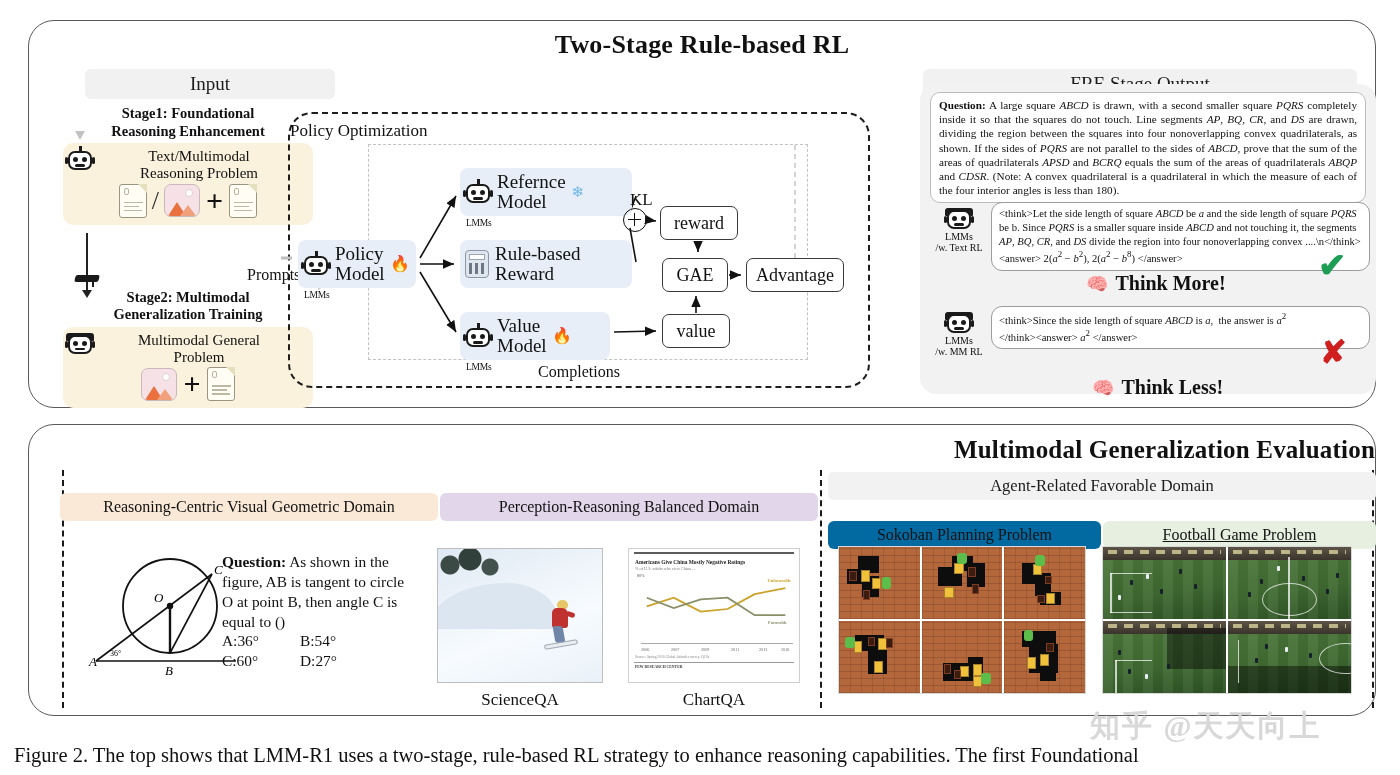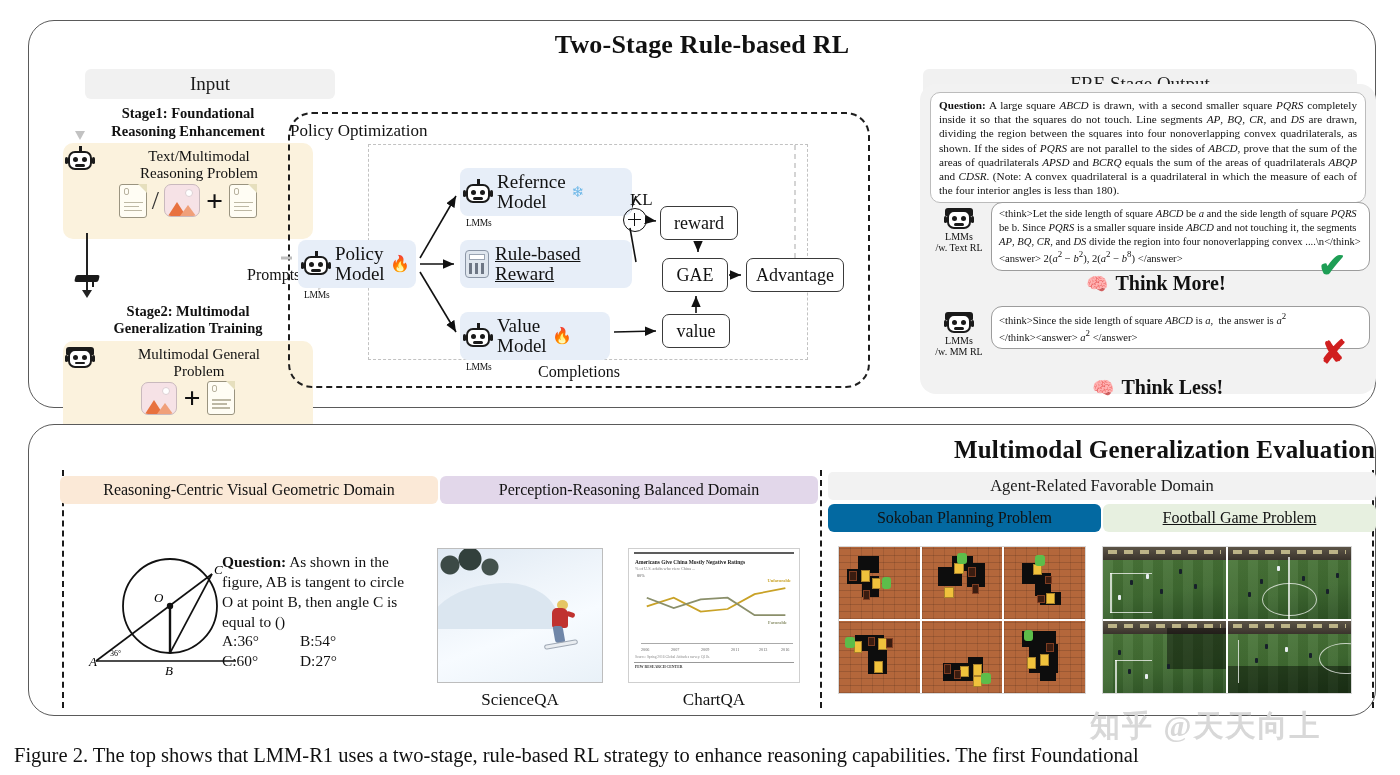--- a/index.html
+++ b/index.html
@@ -44,21 +44,21 @@
   #hdr-fre   { left:880px; right:4px; }
 
   
   #input-col { position:absolute; left:34px; top:84px; width:250px; }
   .stage-title {
     font-weight:bold; font-size:14.5px; text-align:center;
     line-height:1.22; margin-bottom:3px;
   }
   .cream-box {
     background:#fbf2dd; border-radius:10px;
-    padding:5px 8px 21px; position:relative;
+    padding:5px 8px 7px; position:relative;
   }
   .cream-label {
     font-size:15px; text-align:center; line-height:1.14;
     margin-left:22px; margin-bottom:1px;
   }
   .asset-row { display:flex; align-items:center; justify-content:center; gap:5px; }
 
   
   .bot {
     width:26px; height:26px; position:relative; flex:none;
@@ -158,21 +158,21 @@
     position:absolute; background:#e7eef8; border-radius:8px;
     display:flex; align-items:center; gap:6px; padding:3px 9px 3px 5px;
   }
   .chip .txt{ font-size:19px; line-height:1.04; }
   .chip .sub{ position:absolute; left:6px; bottom:-12px; font-size:9.5px; letter-spacing:-.2px;}
   .flame{ font-size:16px; line-height:1; }
   .snow{ font-size:15px; line-height:1; color:#6fb8e8; }
 
   #chip-policy   { left:298px; top:240px; width:118px; height:48px; }
   #chip-ref      { left:460px; top:168px; width:172px; height:48px; }
-  #chip-rule     { left:460px; top:240px; width:172px; height:48px;text-decoration:underline; }
+  #chip-rule     { left:460px; top:240px; width:172px; height:48px; }
   #chip-value    { left:460px; top:312px; width:150px; height:48px; }
 
   .calcicon{ width:24px;height:28px;background:#dfe6ee;border:1.6px solid #8b96a6;border-radius:4px;position:relative;flex:none;}
   .calcicon .scr{position:absolute;left:3px;top:3px;right:3px;height:6px;background:#fff;border:1px solid #9aa4b2;}
   .calcicon .btns{position:absolute;left:3px;top:12px;right:3px;bottom:3px;
     background:
       linear-gradient(to right,#6d7684 0 3px,transparent 3px),
       linear-gradient(to right,transparent 0 6px,#6d7684 6px 9px,transparent 9px),
       linear-gradient(to right,transparent 0 12px,#6d7684 12px 15px,transparent 15px);
     background-size:100% 3px; background-repeat:repeat-y; background-position:0 0;}
@@ -225,21 +225,21 @@
   #tick{ position:absolute; left:398px; top:165px; font-size:34px; color:#1e9e55; font-weight:bold; line-height:1;}
   #cross{ position:absolute; left:400px; top:252px; font-size:32px; color:#d01f1f; font-weight:bold; line-height:1;}
 
   
   #bp-left  { position:absolute; left:60px;  top:472px; width:758px; }
   #bp-right { position:absolute; left:828px; top:472px; width:548px; }
   .dom-head{
     background:#f2f2f2; border-radius:5px; text-align:center;
     font-size:16.5px; padding:4px 0 4px; color:#1b1b1b;
   }
-  .pill-row{ display:flex; gap:2px; margin-top:4px; }
+  .pill-row{ display:flex; gap:2px; margin-top:21px; }
   .pill{
     flex:1; text-align:center; font-size:16px; border-radius:6px; padding:5px 0;
   }
   .pill.peach   { background:#fbe9d7; }
   .pill.lav     { background:#e2d7ea; }
   .pill.blue    { background:#0369a1; }
   .pill.green   { background:#e7f0e0;text-decoration:underline; }
 
   .vdiv{
     position:absolute; top:470px; height:238px;

